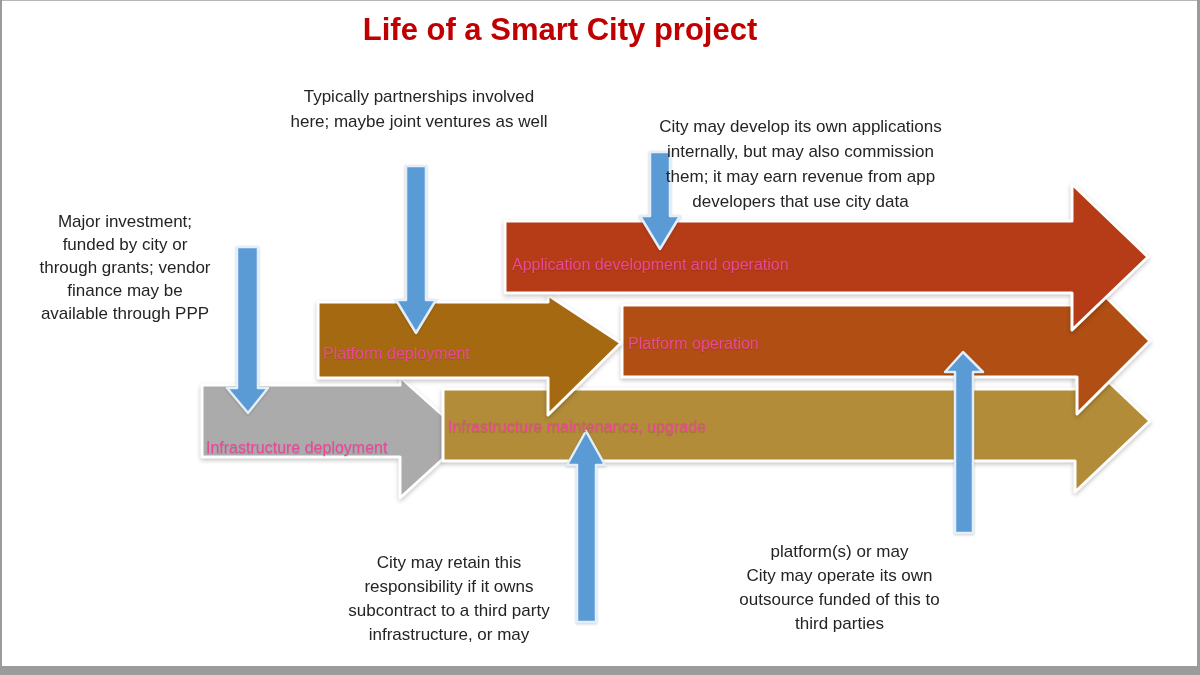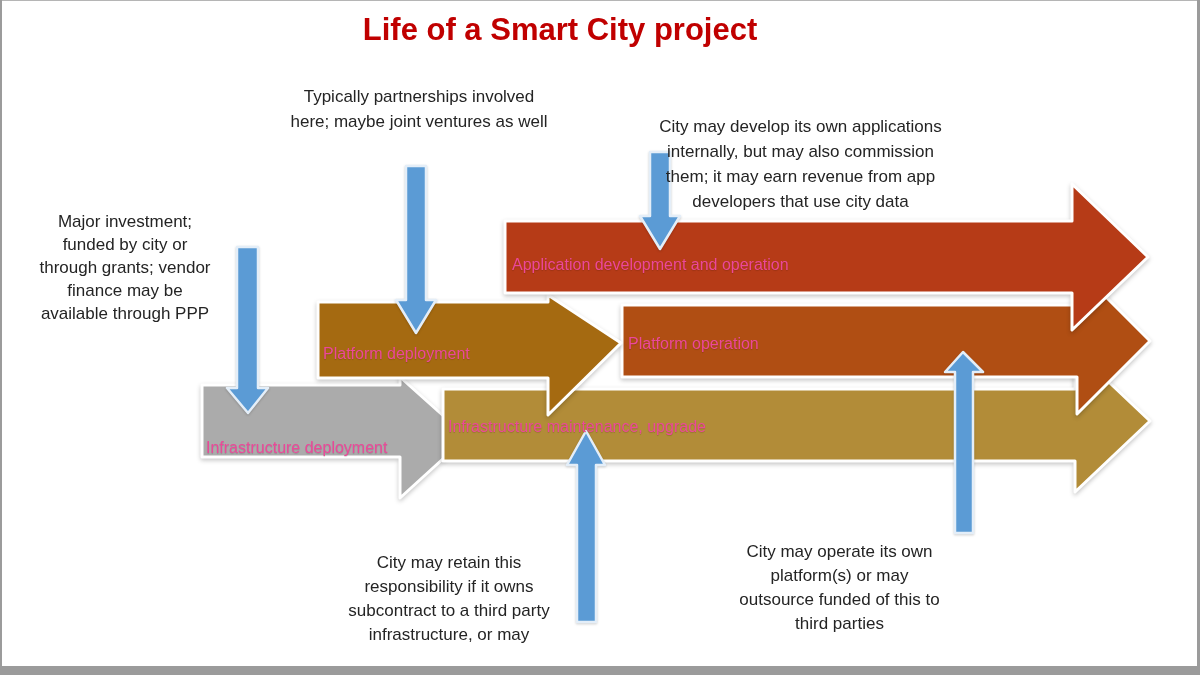--- a/index.html
+++ b/index.html
@@ -74,17 +74,17 @@
 </div>
 
 <div class="txt note lh24" style="left:314px;top:551px;width:270px;">
   <div class="line">City may retain this</div>
   <div class="line">responsibility if it owns</div>
   <div class="line">subcontract to a third party</div>
   <div class="line">infrastructure, or may</div>
 </div>
 
 <div class="txt note lh24" style="left:702px;top:540px;width:275px;">
+  <div class="line">platform(s) or may</div>
   <div class="line">City may operate its own</div>
-  <div class="line">platform(s) or may</div>
   <div class="line">outsource funded of this to</div>
   <div class="line">third parties</div>
 </div>
 
 </body></html>

